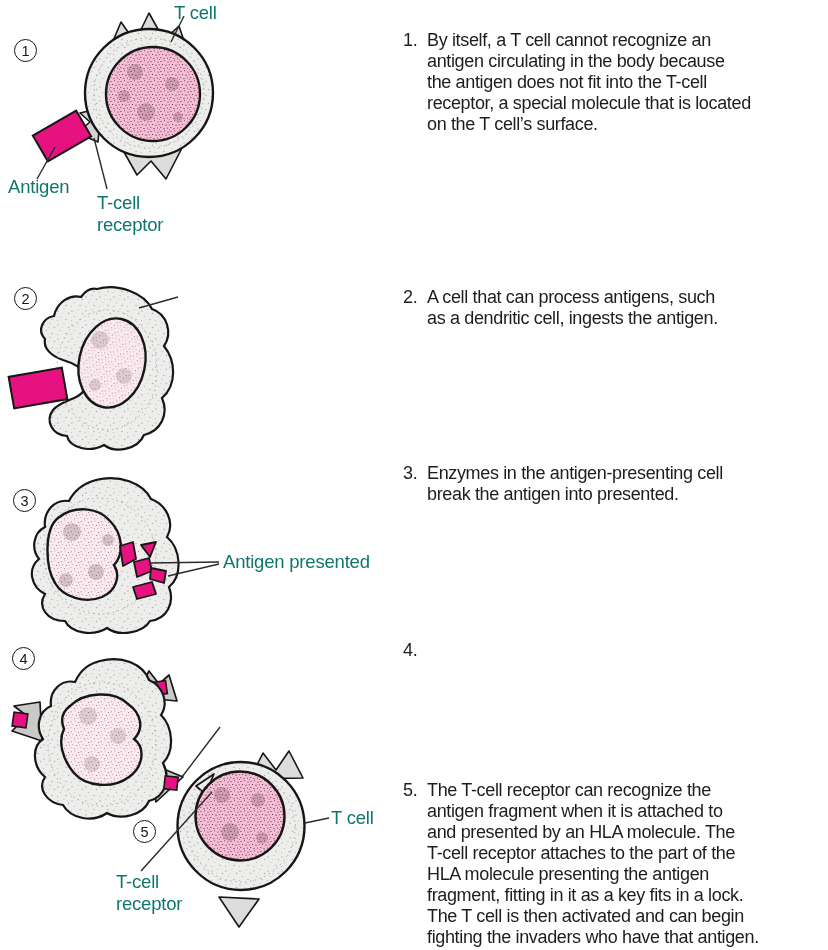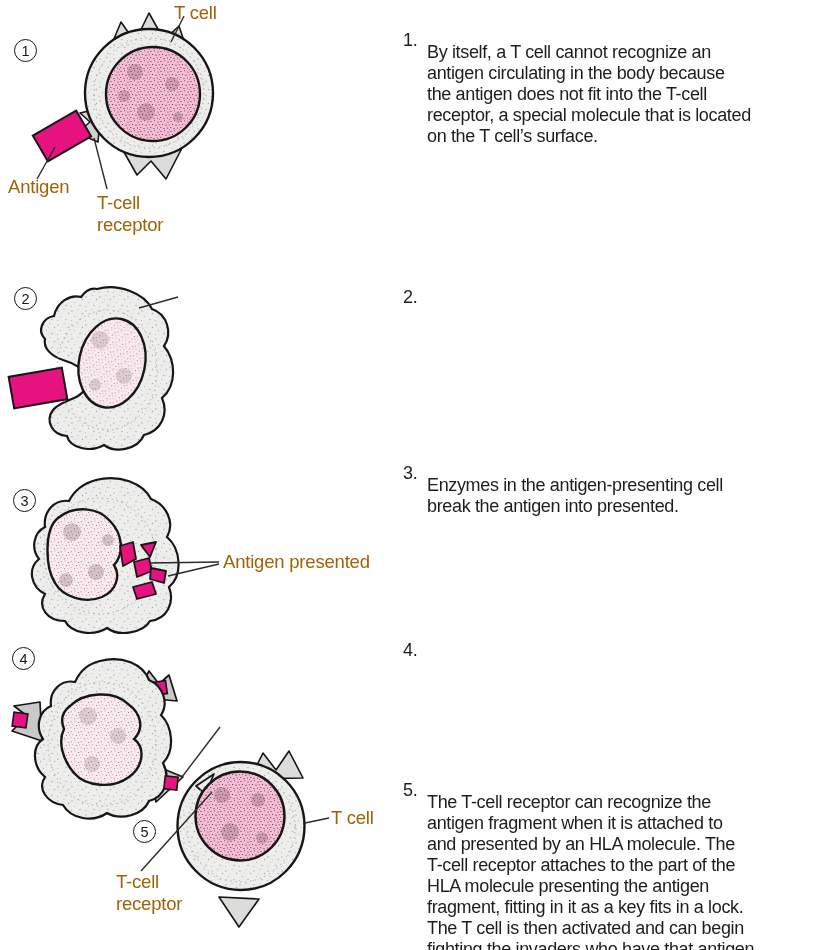--- a/index.html
+++ b/index.html
@@ -2,35 +2,35 @@
 <html><head>
 <meta charset="utf-8">
 <style>
   html,body{margin:0;padding:0;background:#fff;}
   .stage{
     position:relative;width:828px;height:950px;background:#fff;overflow:hidden;
     font-family:"Liberation Sans",sans-serif;color:#1d1d1b;
   }
   .art{position:absolute;left:0;top:0;}
   .lbl{
-    position:absolute;font-size:18.5px;line-height:21.5px;color:#a16207;
+    position:absolute;font-size:18.5px;line-height:21.5px;color:#0f766e;
     white-space:pre-line;letter-spacing:-0.2px;
   }
   .circ{
     position:absolute;width:23px;height:23px;box-sizing:border-box;
     border:1.7px solid #161616;border-radius:50%;
     display:flex;align-items:center;justify-content:center;
     font-size:14.5px;color:#161616;background:#fff;
   }
   .cap{
     position:absolute;left:403px;width:422px;display:flex;
     font-size:18px;line-height:21px;letter-spacing:-0.35px;color:#1d1d1b;
   }
   .cap .num{flex:0 0 24px;width:24px;}
-  .cap .txt{white-space:pre-line;margin-top:12px;}
+  .cap .txt{white-space:pre-line;}
 </style>
 </head>
 <body>
 
 <div class="stage">
 
   <svg class="art" width="400" height="950" viewBox="0 0 400 950">
     <defs>
       <pattern id="cyto" width="14" height="14" patternUnits="userSpaceOnUse">
         <rect width="14" height="14" fill="#EDEDEB"></rect>
@@ -206,20 +206,22 @@
   <div class="cap" style="top:30px">
     <span class="num">1.</span>
     <span class="txt">By itself, a T cell cannot recognize an
 antigen circulating in the body because
 the antigen does not fit into the T-cell
 receptor, a special molecule that is located
 on the T cell’s surface.</span>
   </div>
   <div class="cap" style="top:287px">
     <span class="num">2.</span>
+    <span class="txt">A cell that can process antigens, such
+as a dendritic cell, ingests the antigen.</span>
   </div>
   <div class="cap" style="top:463px">
     <span class="num">3.</span>
     <span class="txt">Enzymes in the antigen-presenting cell
 break the antigen into presented.</span>
   </div>
   <div class="cap" style="top:640px">
     <span class="num">4.</span>
   </div>
   <div class="cap" style="top:780px">

